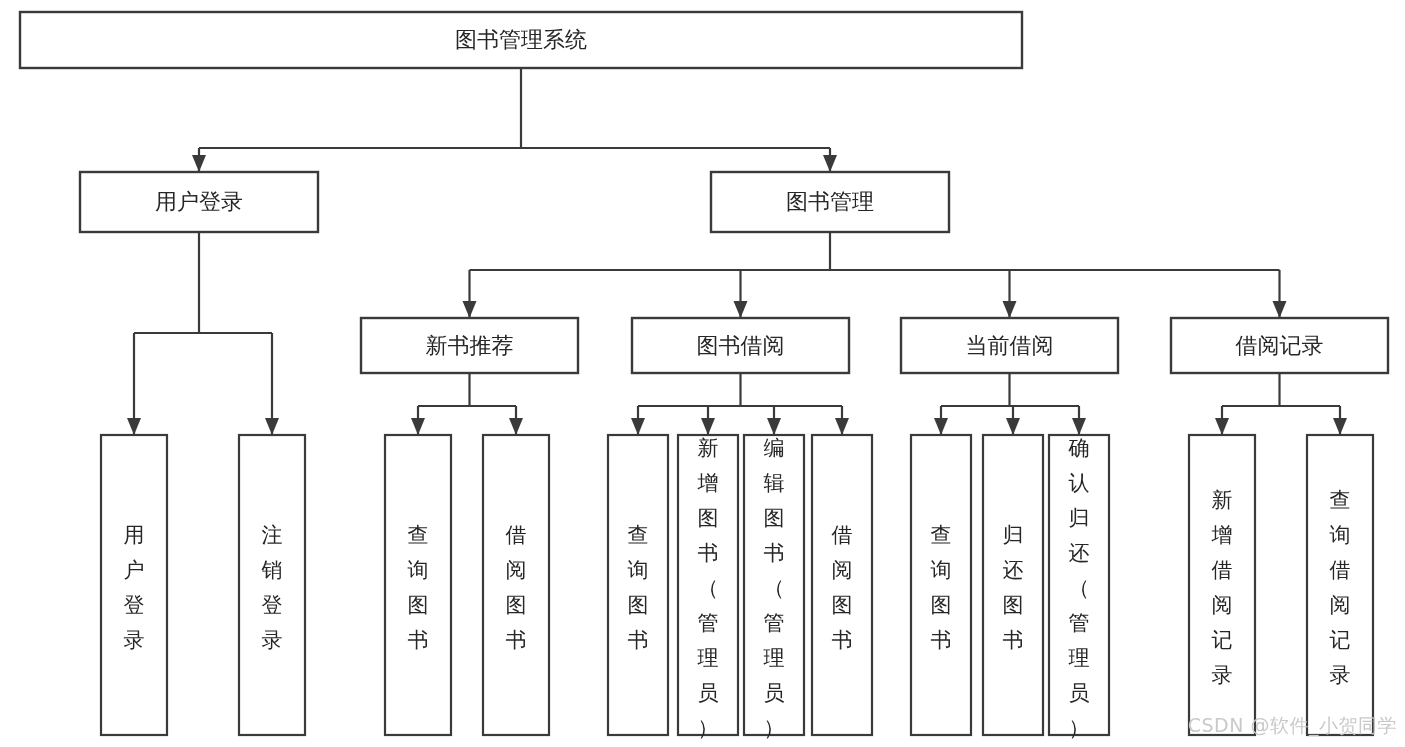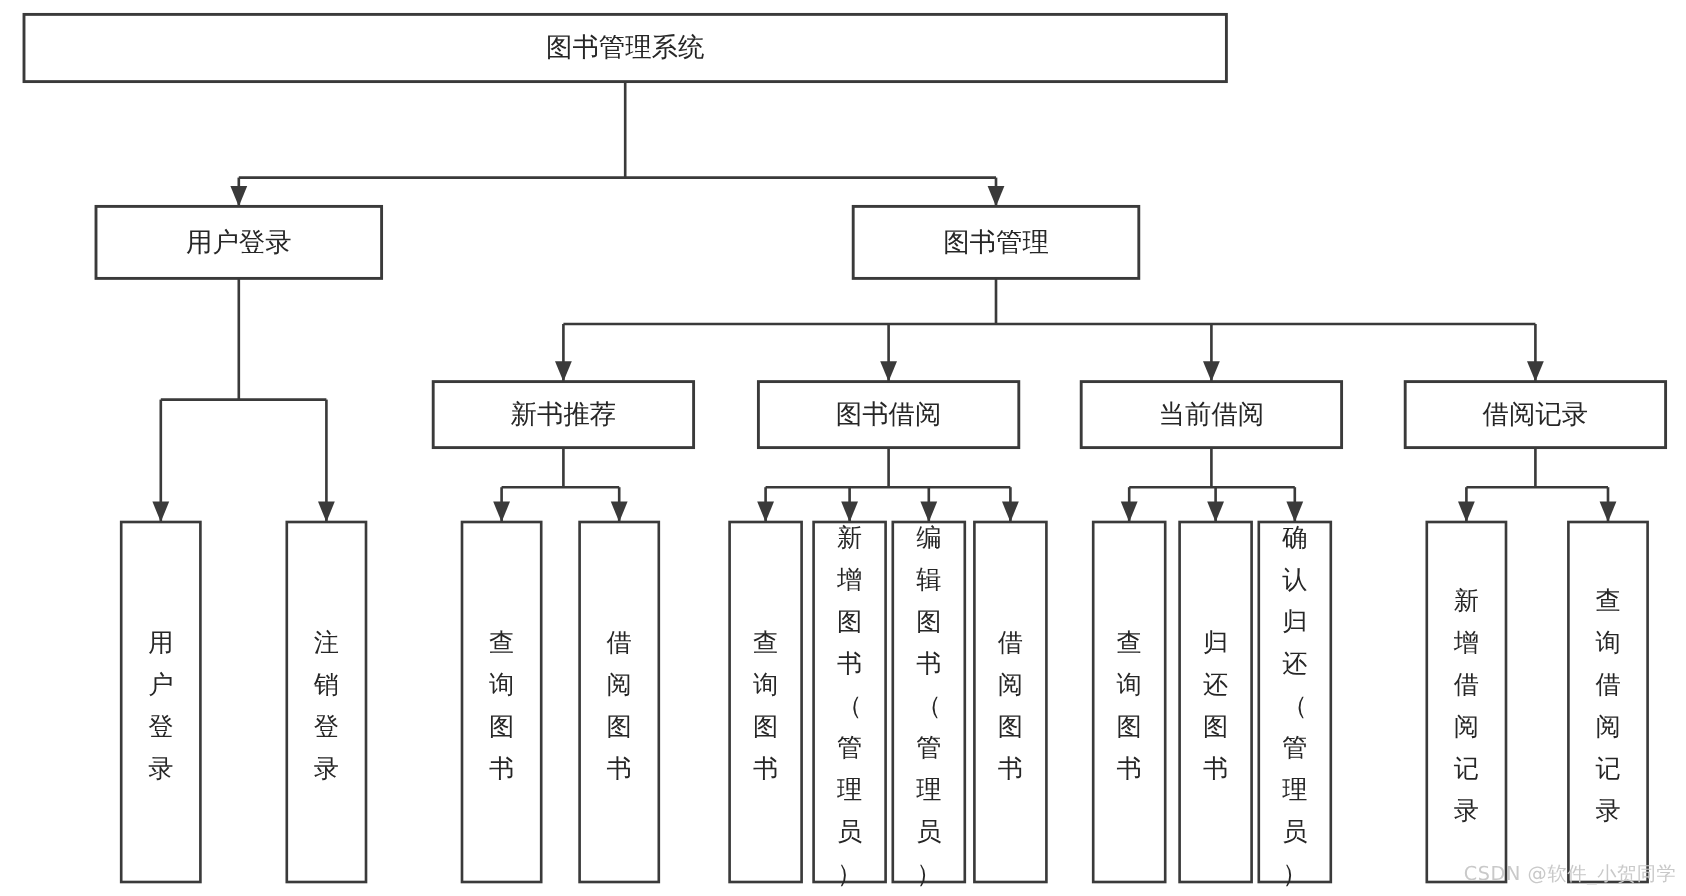--- a/index.html
+++ b/index.html
@@ -58,21 +58,21 @@
     fill: #262626;
     font-family: "DejaVu Sans", "Liberation Sans", sans-serif;
     font-size: 21px;
     text-anchor: middle;
   }
   .watermark {
     position: absolute;
     right: 8px;
     bottom: 8px;
     font-family: "DejaVu Sans", "Liberation Sans", sans-serif;
-    font-size: 16px;
+    font-size: 19px;
     color: #c9c9c9;
     letter-spacing: 0.5px;
     white-space: nowrap;
     user-select: none;
   }
 </style>
 </head>
 <body>
 
 <div id="diagram-root">

